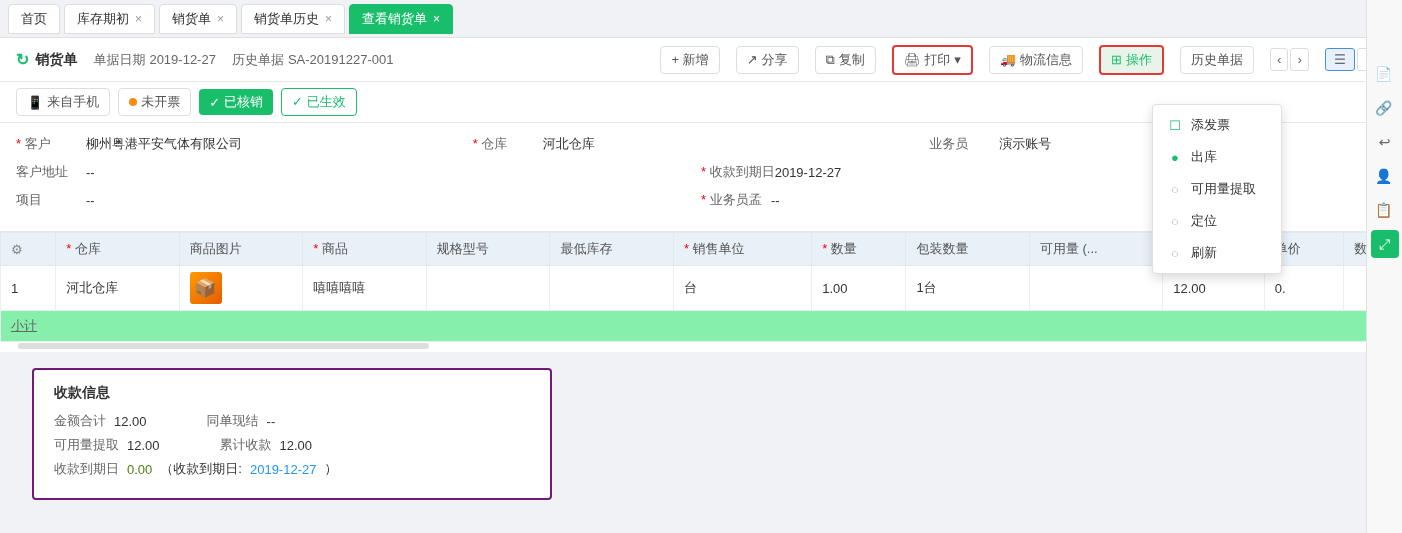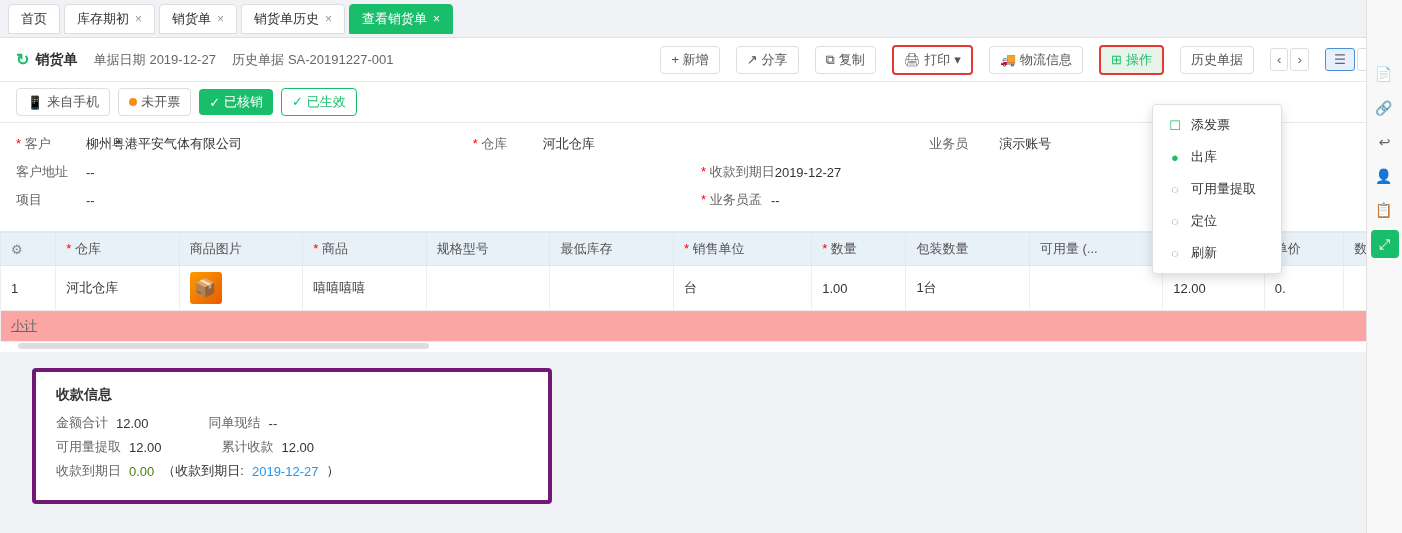--- a/index.html
+++ b/index.html
@@ -79,26 +79,26 @@
     .form-value { color: #333; font-size: 13px; }
     .add-note { color: #fa8c16; cursor: pointer; display: flex; align-items: center; gap: 2px; }
     .add-note::before { content: '+'; font-weight: bold; }
 
     
     .table-container { background: #fff; overflow-x: auto; }
     table { width: 100%; border-collapse: collapse; font-size: 13px; }
     thead tr { background: #e8f0f8; }
     th { padding: 7px 10px; text-align: left; font-weight: normal; color: #555; border: 1px solid #e0e8f0; white-space: nowrap; }
     td { padding: 6px 10px; border: 1px solid #eee; color: #333; white-space: nowrap; }
-    tr.subtotal-row td { background: #fca5a5; color: #666; text-decoration: underline; }
+    tr.subtotal-row td { background: #86efac; color: #666; text-decoration: underline; }
     .gear-icon { color: #888; }
 
     
     .payment-box {
-      border: 4px solid #701a75; border-radius: 4px; margin: 12px 16px;
+      border: 2px solid #701a75; border-radius: 4px; margin: 12px 16px;
       padding: 14px 20px; background: #fff; display: inline-block; min-width: 520px;
     }
     .payment-title { font-weight: bold; font-size: 14px; margin-bottom: 10px; }
     .payment-row { display: flex; gap: 60px; margin-bottom: 6px; }
     .payment-item { display: flex; align-items: center; gap: 8px; }
     .payment-label { color: #666; }
     .payment-value { color: #333; }
     .payment-value.red { color: #4d7c0f; }
     .payment-value.blue { color: #2196f3; }
 

